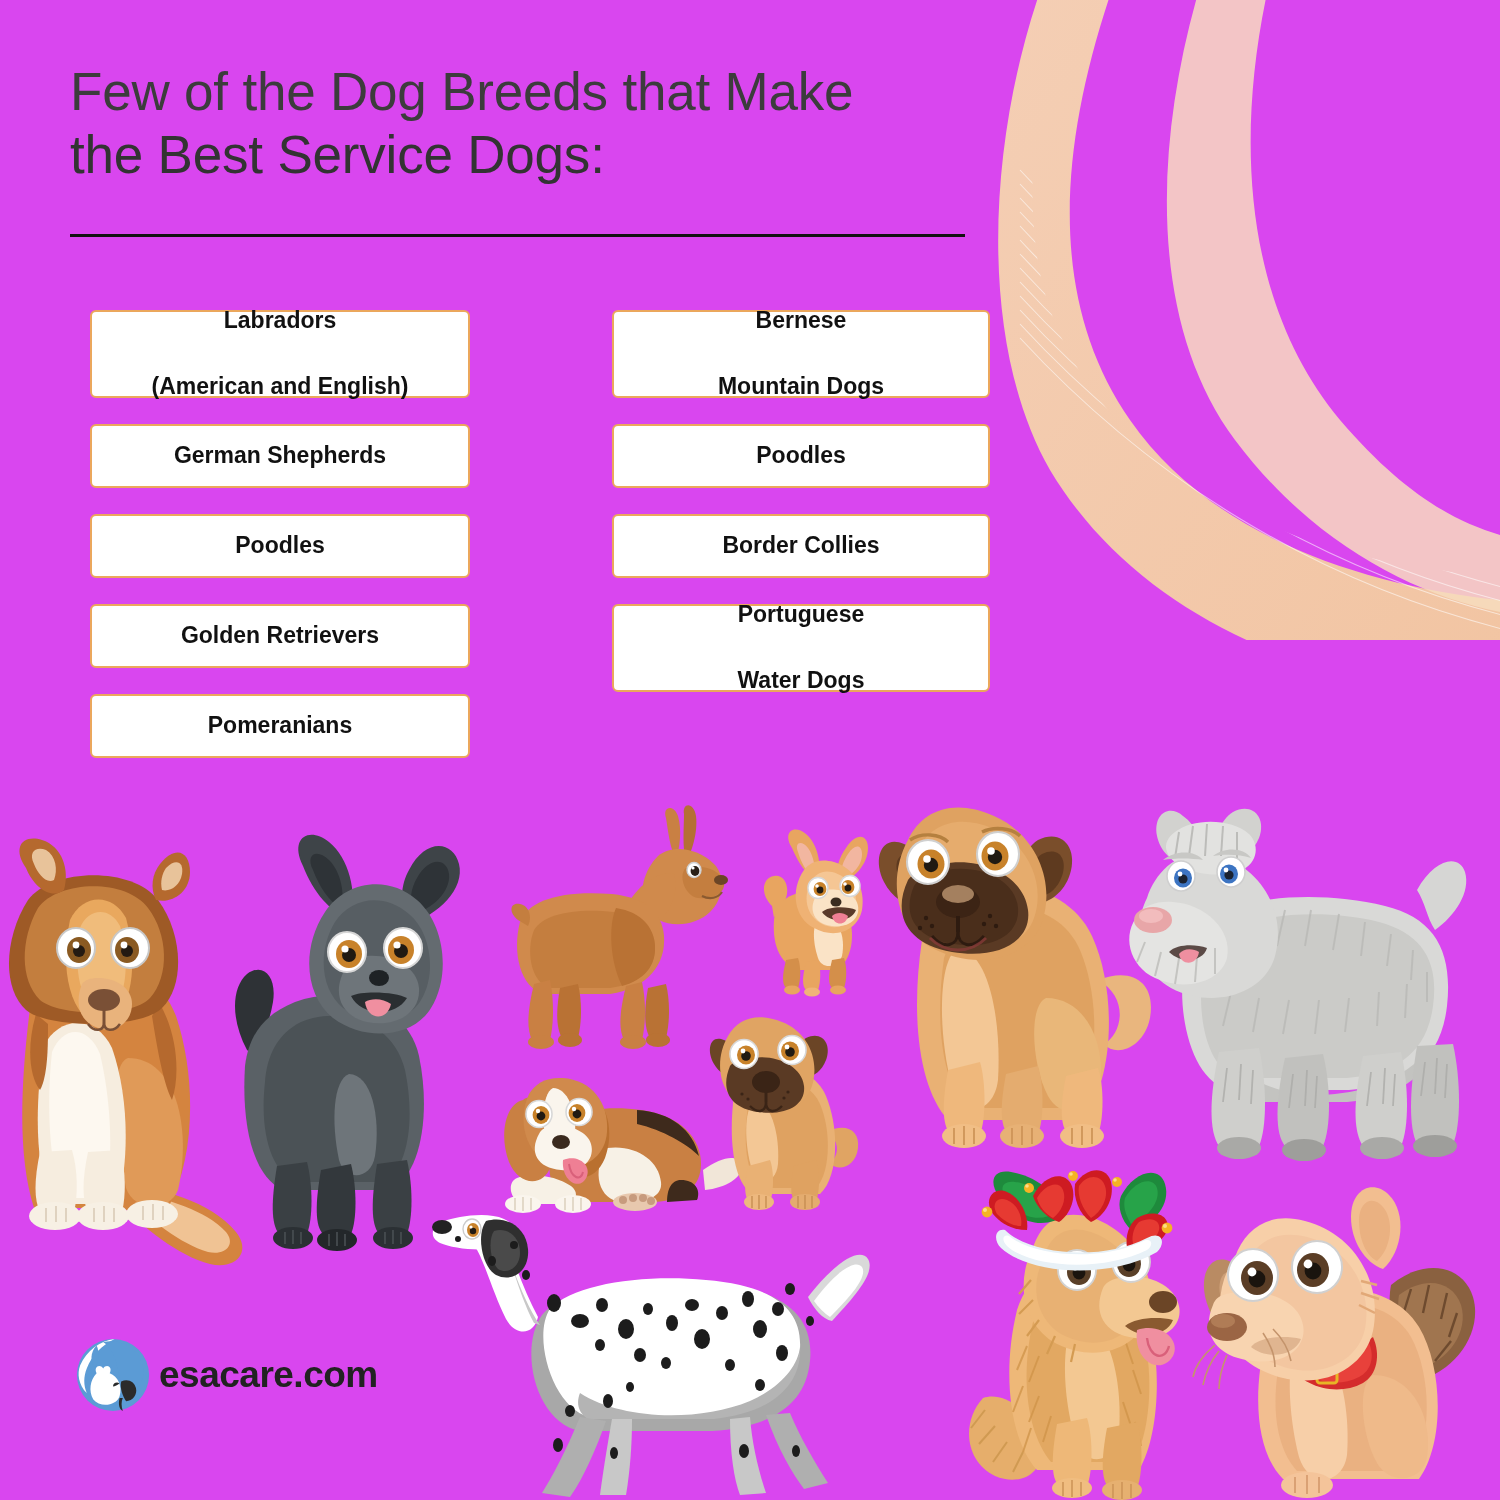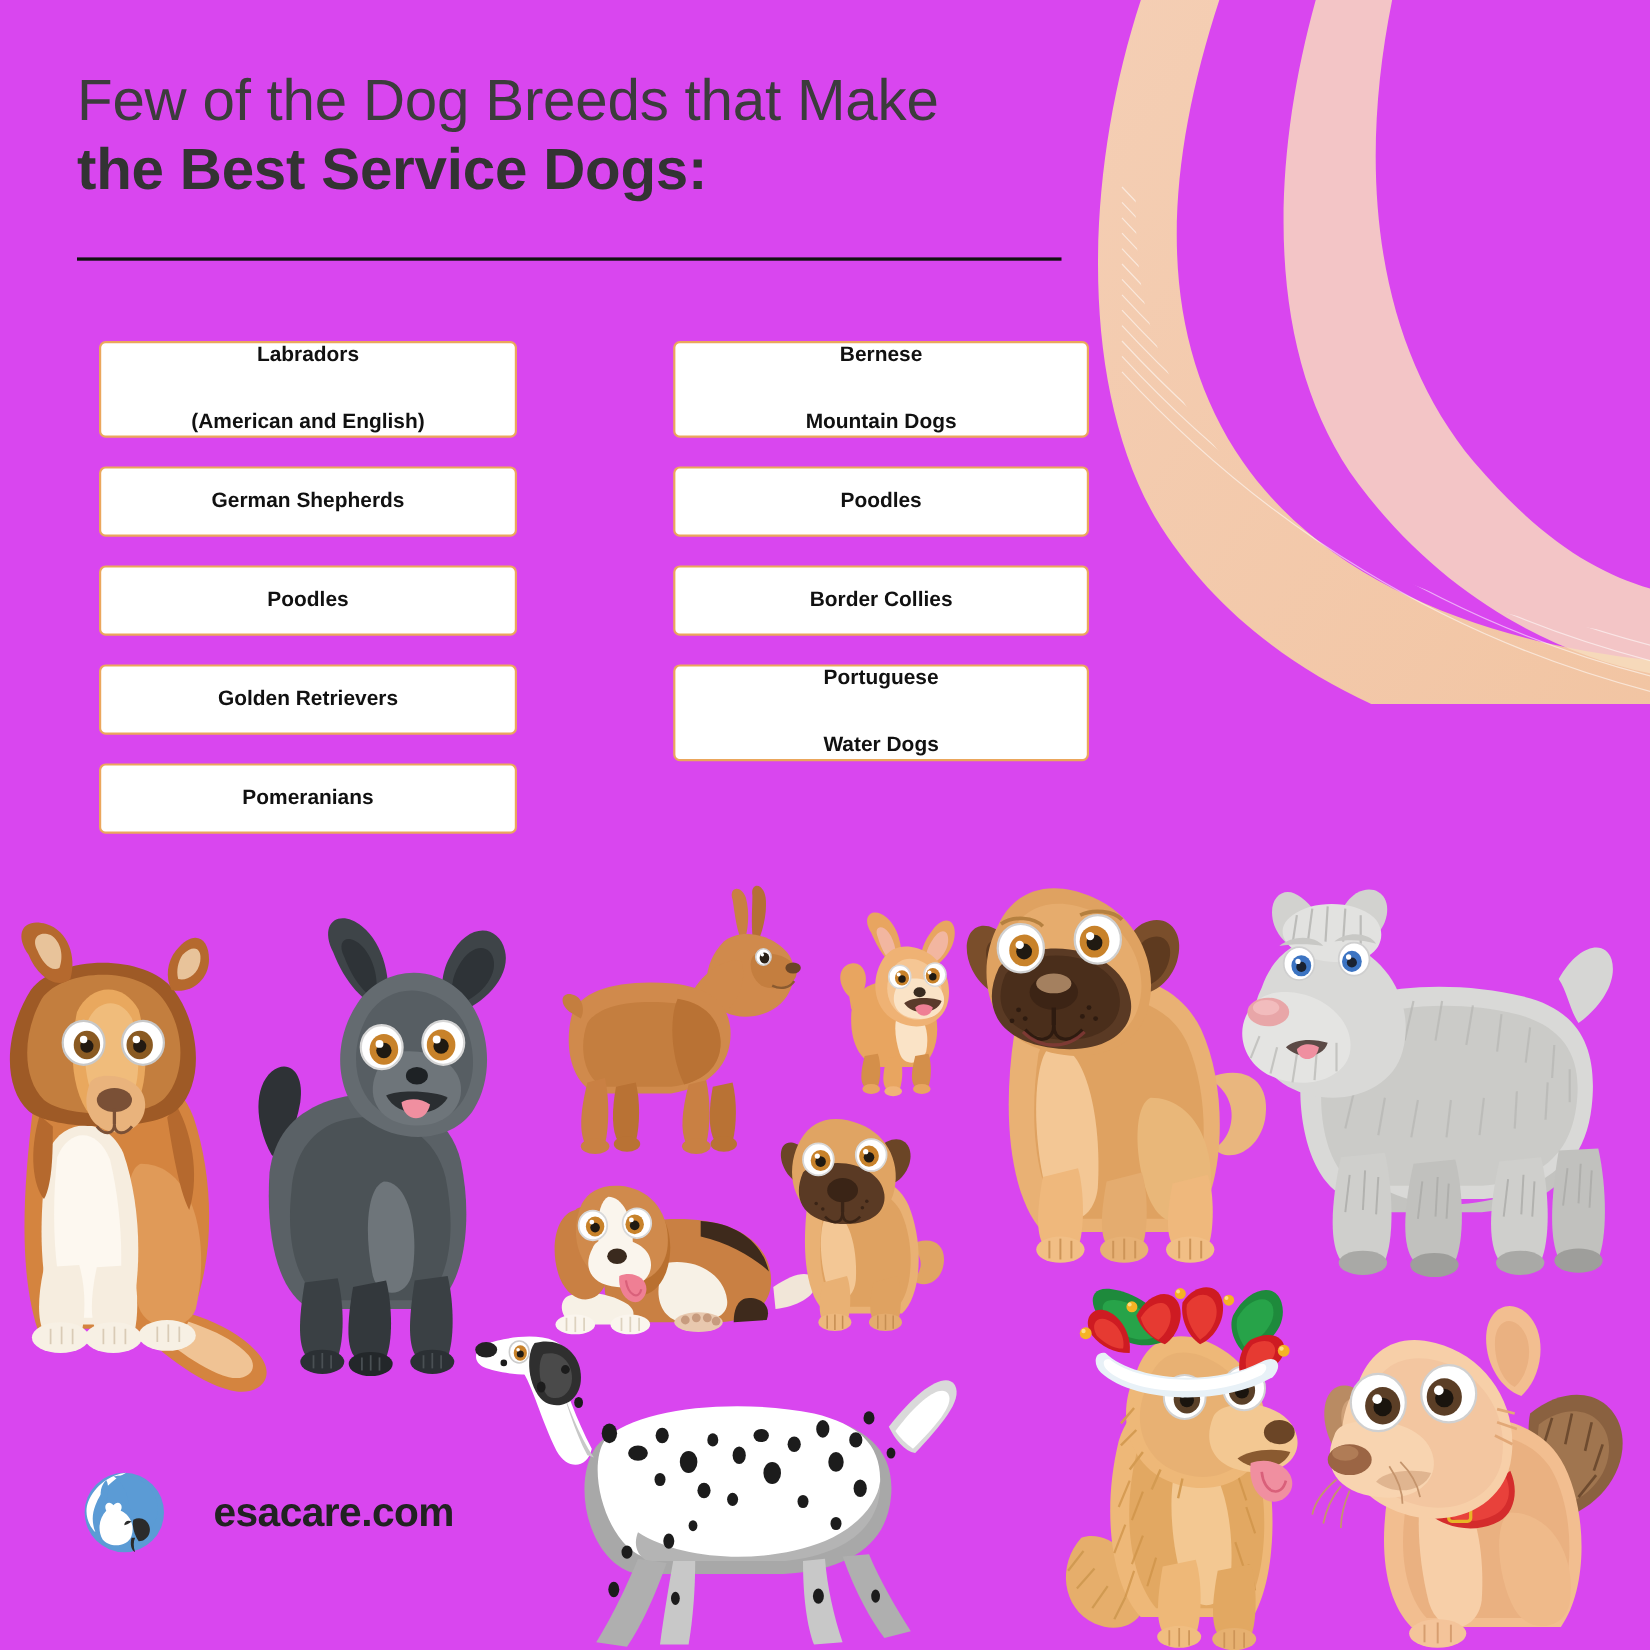--- a/index.html
+++ b/index.html
@@ -41,21 +41,21 @@
   .title-line-1 {
     font-size: 53px;
     font-weight: 400;
     color: #3c3c3c;
     letter-spacing: -0.2px;
     line-height: 1.12;
     white-space: nowrap;
   }
   .title-line-2 {
     font-size: 53px;
-    font-weight: 700;
+    font-weight: 400;
     color: #333333;
     letter-spacing: -0.2px;
     line-height: 1.12;
     margin-top: 4px;
     white-space: nowrap;
   }
   #title-rule {
     position: absolute;
     left: 70px;
     top: 234px;
@@ -71,21 +71,21 @@
   }
   #breed-col-left  { left: 90px;  width: 380px; }
   #breed-col-right { left: 612px; width: 378px; }
 
   .breed-box {
     box-sizing: border-box;
     border: 2px solid #EBA75C;
     border-radius: 6px;
     background: #ffffff;
     color: #111111;
-    font-size: 19px;
+    font-size: 23px;
     font-weight: 700;
     text-align: center;
     line-height: 1.30;
     display: flex;
     align-items: center;
     justify-content: center;
     padding: 6px 10px;
     margin-bottom: 26px;
   }
   .breed-box.h1 { height: 64px; }
@@ -105,21 +105,21 @@
   }
   .dog svg { display: block; overflow: visible; }
 
   
   #footer-brand {
     position: absolute;
     left: 72px;
     top: 1334px;
     display: flex;
     align-items: center;
-    gap: 40px;
+    gap: 5px;
   }
   #brand-mark { width: 82px; height: 82px; }
   #brand-text {
     font-size: 37px;
     font-weight: 700;
     color: #222222;
     letter-spacing: -0.5px;
   }
 </style>
 </head>

